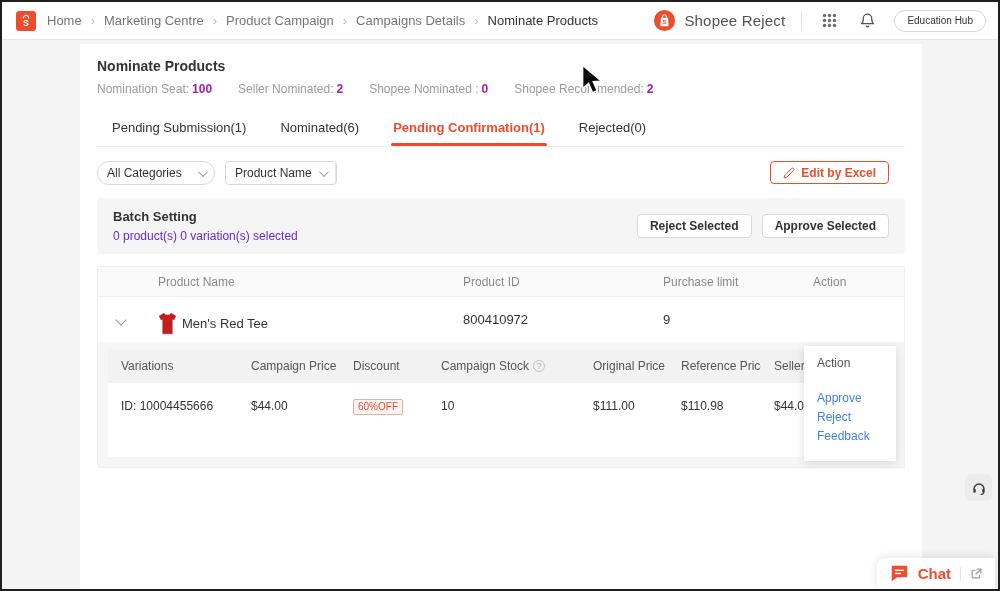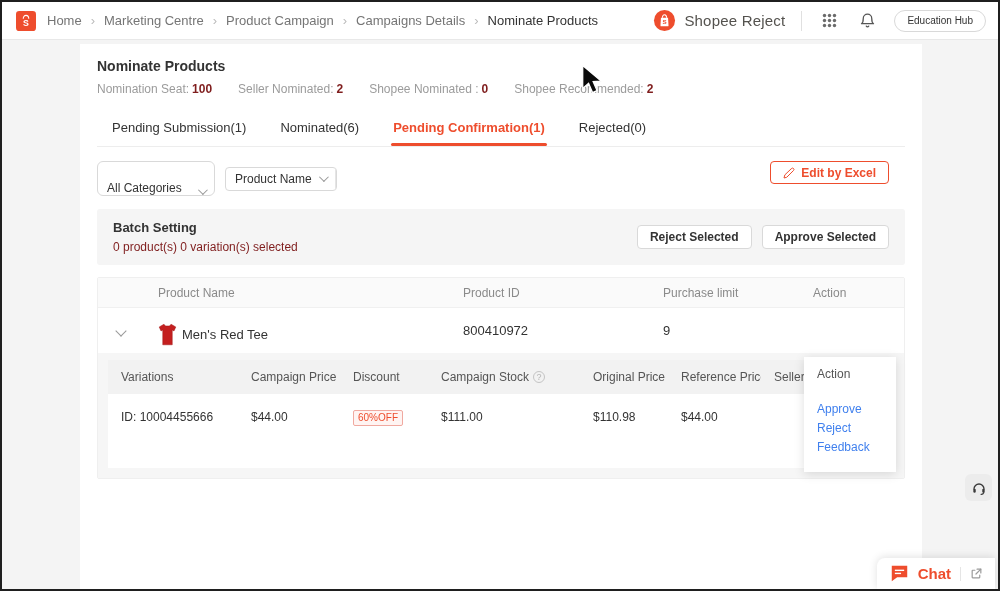--- a/index.html
+++ b/index.html
@@ -19,40 +19,40 @@
   .seller-brand .brand-name { font-size:15px; color:#54524e; letter-spacing:.2px; }
   .vdiv { width:1px; height:20px; background:#e0e0e0; }
   .icon-btn { display:flex; align-items:center; justify-content:center; width:22px; height:22px; cursor:pointer; }
   .pill-btn { border:1px solid #d9d9d9; background:#fff; border-radius:13px; height:22px; padding:0 12px; font-size:10px; color:#333; font-family:"Liberation Sans",sans-serif; cursor:pointer; }
 
   
   .card { position:absolute; left:78px; top:42px; width:842px; bottom:0; background:#fff; }
   .card-inner { padding:14px 17px 0 17px; }
   .page-title { font-size:14px; font-weight:bold; color:#333; }
   .stats-row { display:flex; gap:26px; margin-top:8px; font-size:12px; color:#9b9b9b; }
-  .stat-val { color:#7f1d1d; font-weight:bold; margin-left:3px; }
+  .stat-val { color:#a21caf; font-weight:bold; margin-left:3px; }
 
   .tabs { display:flex; gap:30px; margin-top:16px; border-bottom:1px solid #ededed; padding-left:13px; }
   .tab { font-size:13px; color:#333; padding:8px 2px 11px 2px; cursor:pointer; position:relative; white-space:nowrap; }
   .tab.active { color:#ee4d2d; font-weight:bold;text-align:center; }
   .tab.active::after { content:""; position:absolute; left:0; right:0; bottom:0; height:3px; background:#ee4d2d; border-radius:2px; }
 
   .filters { display:flex; align-items:center; margin-top:14px; position:relative; }
-  .select-box { display:flex; align-items:flex-end; justify-content:space-between; border:1px solid #d9d9d9; border-radius:6px; height:35px; padding:0 9px; font-size:12px; color:#333; background:#fff; cursor:pointer; }
+  .select-box { display:flex; align-items:center; justify-content:space-between; border:1px solid #d9d9d9; border-radius:12px; height:24px; padding:0 9px; font-size:12px; color:#333; background:#fff; cursor:pointer; }
   .cat-select { width:118px; }
   .combo { display:flex; align-items:center; border:1px solid #d9d9d9; border-radius:4px; height:24px; margin-left:10px; background:#fff; }
   .combo-select { display:flex; align-items:center; gap:7px; padding:0 9px; font-size:12px; color:#333; cursor:pointer; border-right:1px solid #e5e5e5; height:100%; }
   .combo input { border:none; outline:none; height:100%; width:114px; padding:0 9px; font-size:12px; font-family:"Liberation Sans",sans-serif; color:#333; background:transparent; }
   .combo input::placeholder { color:#c0c0c0; }
   .chev { width:7px; height:7px; border-right:1.4px solid #999; border-bottom:1.4px solid #999; transform:rotate(45deg) translateY(-2px); display:inline-block; }
   .excel-btn { position:absolute; right:16px; top:0; height:23px; border:1px solid #ee4d2d; color:#ee4d2d; background:#fff; border-radius:4px; font-size:12px; font-weight:bold; padding:0 12px; display:flex; align-items:center; gap:6px; cursor:pointer; font-family:"Liberation Sans",sans-serif; }
 
   .batch-box { margin-top:13px; background:#f5f5f5; border-radius:3px; height:56px; display:flex; align-items:center; justify-content:space-between; padding:0 16px 0 16px; }
   .batch-title { font-size:13px; font-weight:bold; color:#333; }
-  .batch-sub { font-size:12px; color:#7f1d1d; margin-top:5px; }
+  .batch-sub { font-size:12px; color:#6d28d9; margin-top:5px; }
   .batch-actions { display:flex; gap:10px; }
   .ghost-btn { background:#fff; border:1px solid #d9d9d9; border-radius:4px; height:24px; padding:0 12px; font-size:12px; font-weight:600; color:#333; cursor:pointer; font-family:"Liberation Sans",sans-serif; }
 
   
   .ptable { margin-top:12px; border:1px solid #efefef; border-radius:2px; }
   .pt-grid { display:grid; grid-template-columns:55px 305px 200px 150px 1fr; align-items:center; }
   .pt-head { background:#fafafa; height:30px; font-size:12px; color:#8a8a8a; border-bottom:1px solid #f0f0f0; }
   .pt-head > div { padding:0 5px; }
   .pt-row { height:45px; font-size:13px; color:#333; background:#fff; }
   .pt-row > div { padding:0 5px; }
@@ -232,20 +232,21 @@
                 </div>
               <div>
                   <span>Seller Offe</span>
                 </div>
               <div></div>
             </div>
             <div class="vt-grid vt-row">
               <div>ID: 10004455666</div>
               <div>$44.00</div>
               <div><span class="disc-badge">60%OFF</span></div>
+              <div>10</div>
               <div>$111.00</div>
               <div>$110.98</div>
               <div>$44.00</div>
               <div></div>
             </div>
             <div class="action-card">
               <div class="ac-head">Action</div>
               <a class="ac-link">Approve</a>
               <a class="ac-link">Reject</a>
               <a class="ac-link">Feedback</a>

